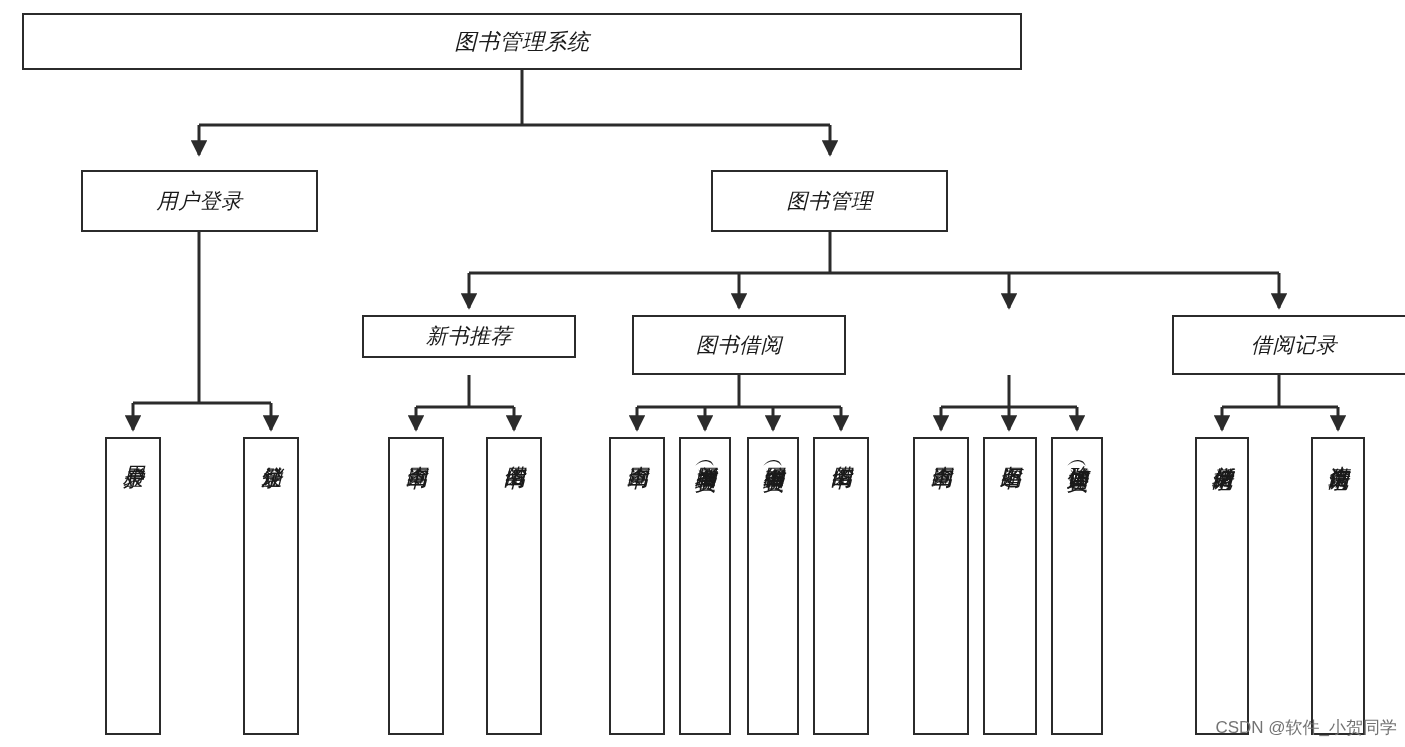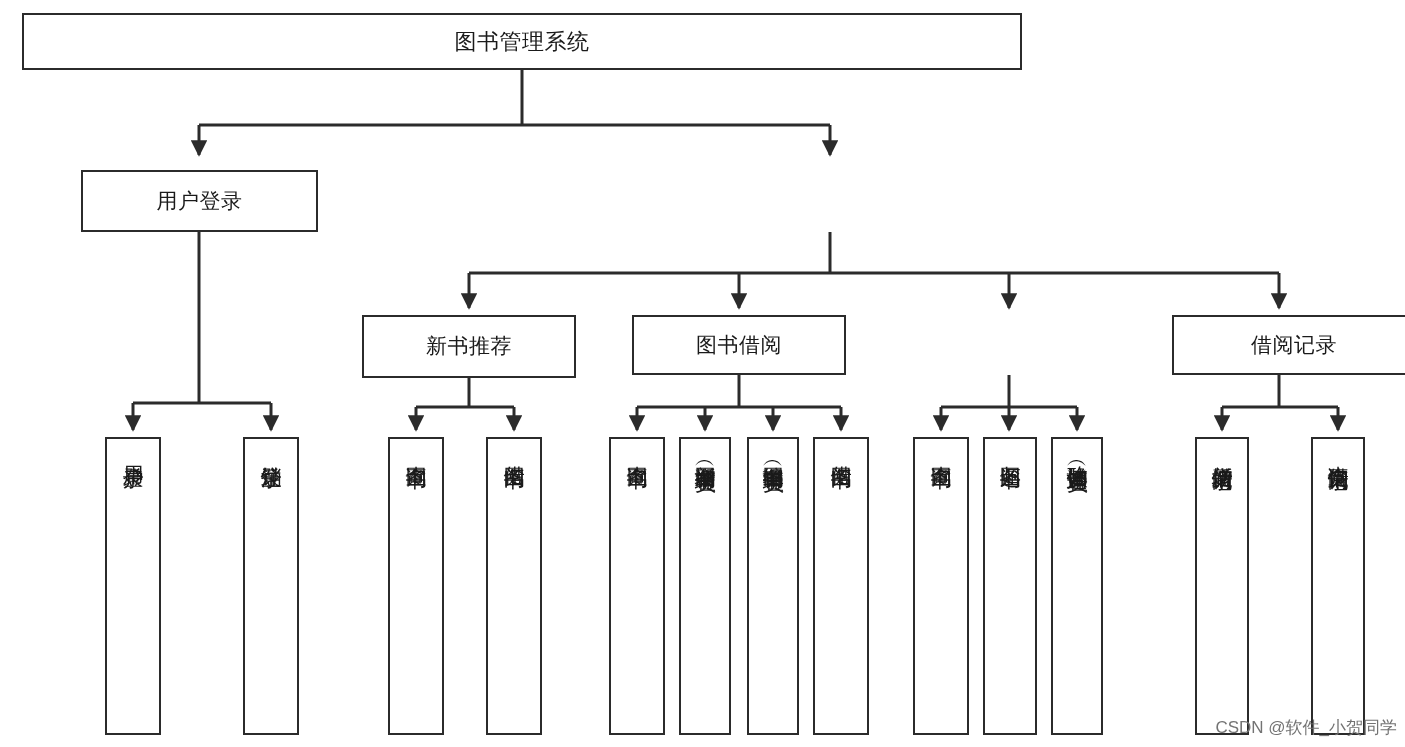--- a/index.html
+++ b/index.html
@@ -34,20 +34,21 @@
     justify-content: center;
     color: #1a1a1a;
     z-index: 2;
   }
   .node-label {
     display: block;
     text-align: center;
     line-height: 1.18;
     white-space: nowrap;
     letter-spacing: 0.5px;
+    font-style: italic;
   }
   
   .h-node .node-label {
     writing-mode: horizontal-tb;
     font-size: 21px;
   }
   .root.h-node .node-label {
     font-size: 22px;
   }
   
@@ -133,22 +134,25 @@
   </svg>
 
   <div class="node h-node root" style="left:22px; top:13px; width:1000px; height:57px;">
     <span class="node-label">图书管理系统</span>
   </div>
 
   <div class="node h-node" style="left:81px; top:170px; width:237px; height:62px;">
     <span class="node-label">用户登录</span>
   </div>
 
-
-  <div class="node h-node" style="left:362px; top:315px; width:214px; height:63px;">
+  <div class="node h-node" style="left:711px; top:170px; width:237px; height:62px;">
+    <span class="node-label">图书管理</span>
+  </div>
+
+  <div class="node h-node" style="left:362px; top:315px; width:214px; height:43px;">
     <span class="node-label">新书推荐</span>
   </div>
 
   <div class="node h-node" style="left:632px; top:315px; width:214px; height:60px;">
     <span class="node-label">图书借阅</span>
   </div>
 
 
   <div class="node h-node" style="left:1172px; top:315px; width:244px; height:60px;">
     <span class="node-label">借阅记录</span>

